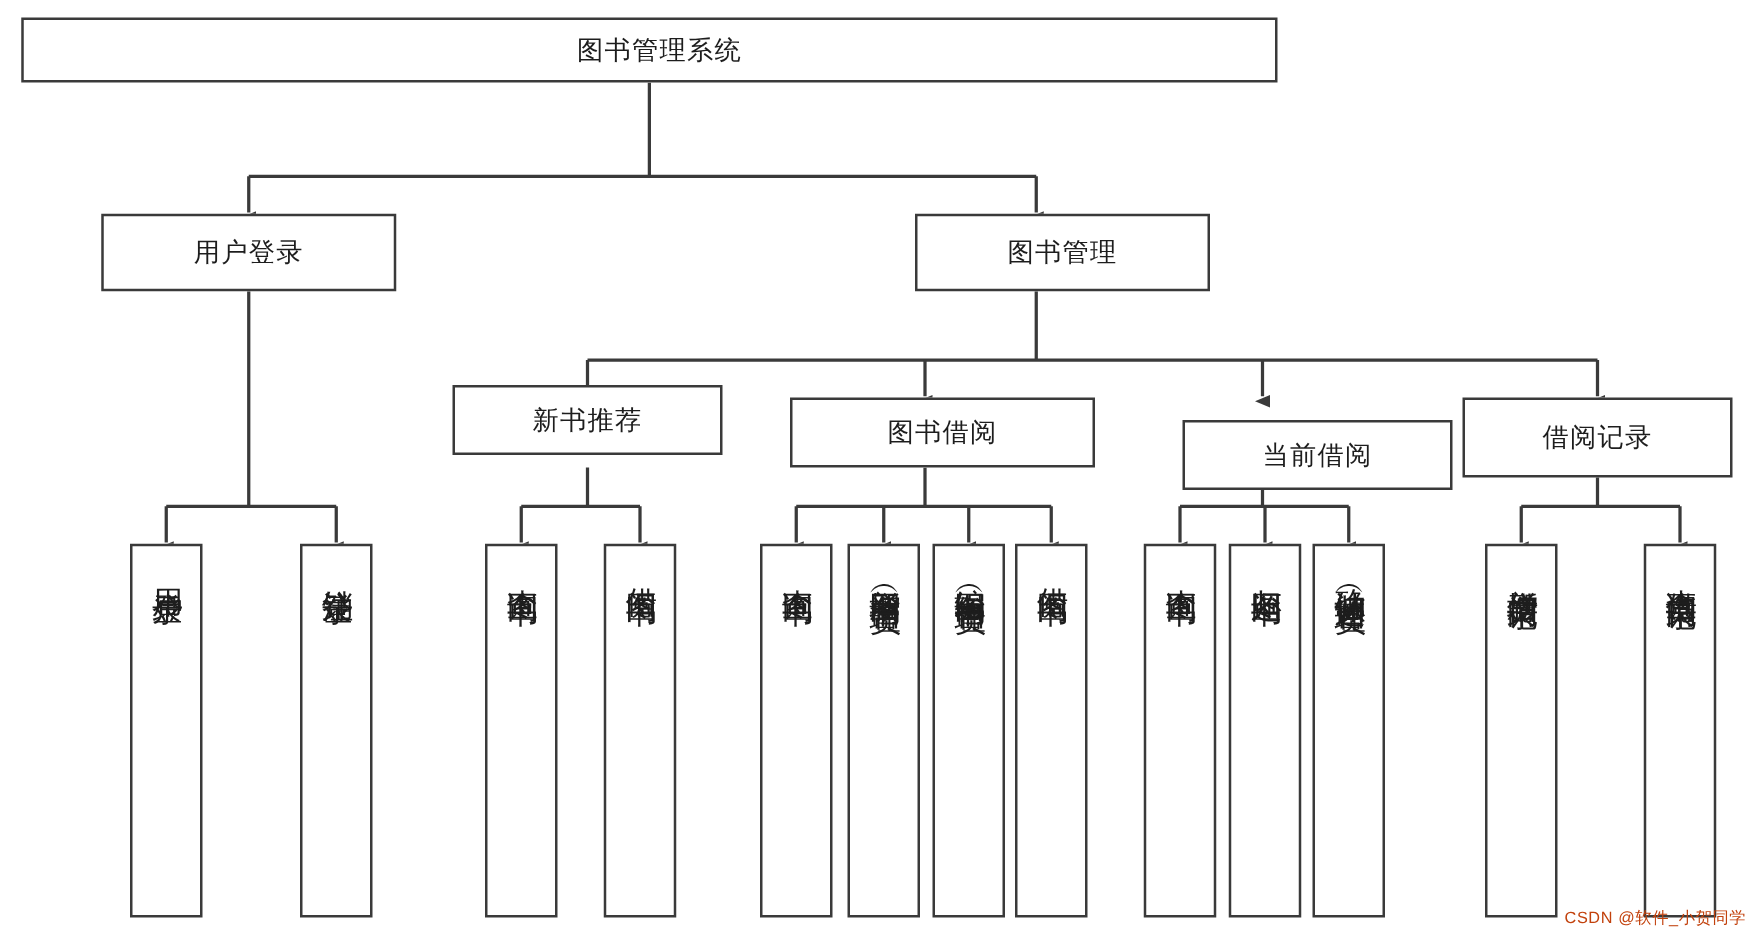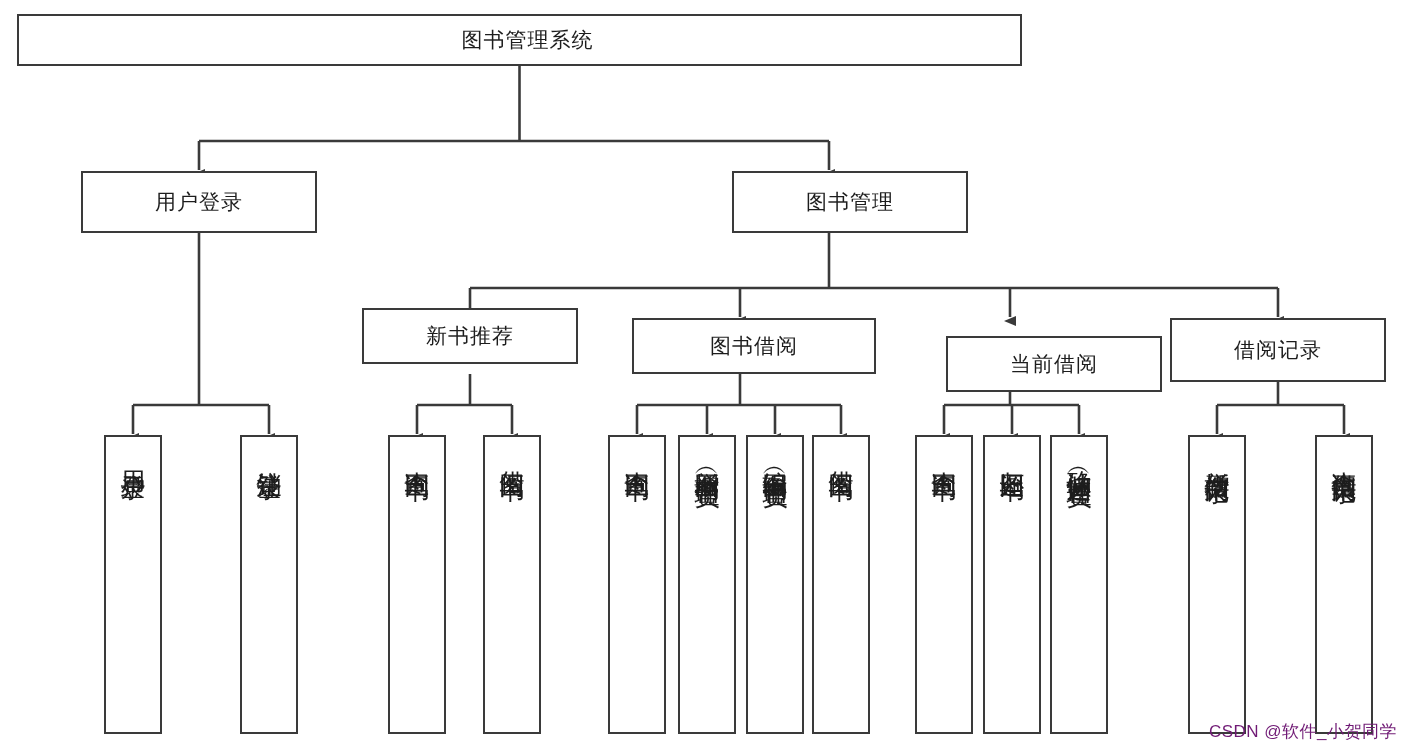--- a/index.html
+++ b/index.html
@@ -3,21 +3,21 @@
 <meta charset="utf-8">
 <style>
   html,body{margin:0;padding:0;background:#ffffff;}
   body{width:1405px;height:747px;overflow:hidden;font-family:"Liberation Sans","DejaVu Sans",sans-serif;}
   #canvas{position:relative;width:1405px;height:747px;background:#fff;}
   svg.wires{position:absolute;left:0;top:0;width:1405px;height:747px;pointer-events:none;}
   .node{position:absolute;box-sizing:border-box;border:2px solid #3a3a3a;background:#ffffff;display:flex;align-items:center;justify-content:center;color:#1d1d1d;}
   .node.h{font-size:21px;letter-spacing:1px;}
   .node.v{padding-top:14px;align-items:flex-start;justify-content:center;}
   .node.v .vtext{writing-mode:vertical-rl;text-orientation:upright;font-size:25px;line-height:1.08;letter-spacing:2px;white-space:nowrap;transform:rotate(0deg);}
-  .watermark{position:absolute;right:8px;bottom:4px;font-size:17px;color:#701a75;letter-spacing:.5px;white-space:nowrap;}
+  .watermark{position:absolute;right:8px;bottom:4px;font-size:13px;color:#c2410c;letter-spacing:.5px;white-space:nowrap;}
 </style>
 </head>
 <body>
 
 <div id="canvas">
 
   <svg class="wires" viewBox="0 0 1405 747">
     <defs>
       <marker id="arrow" markerWidth="10" markerHeight="12" refX="1" refY="6" orient="auto" markerUnits="userSpaceOnUse">
         <path d="M0,0 L10,0 L5,12 z" fill="#3a3a3a"></path>

